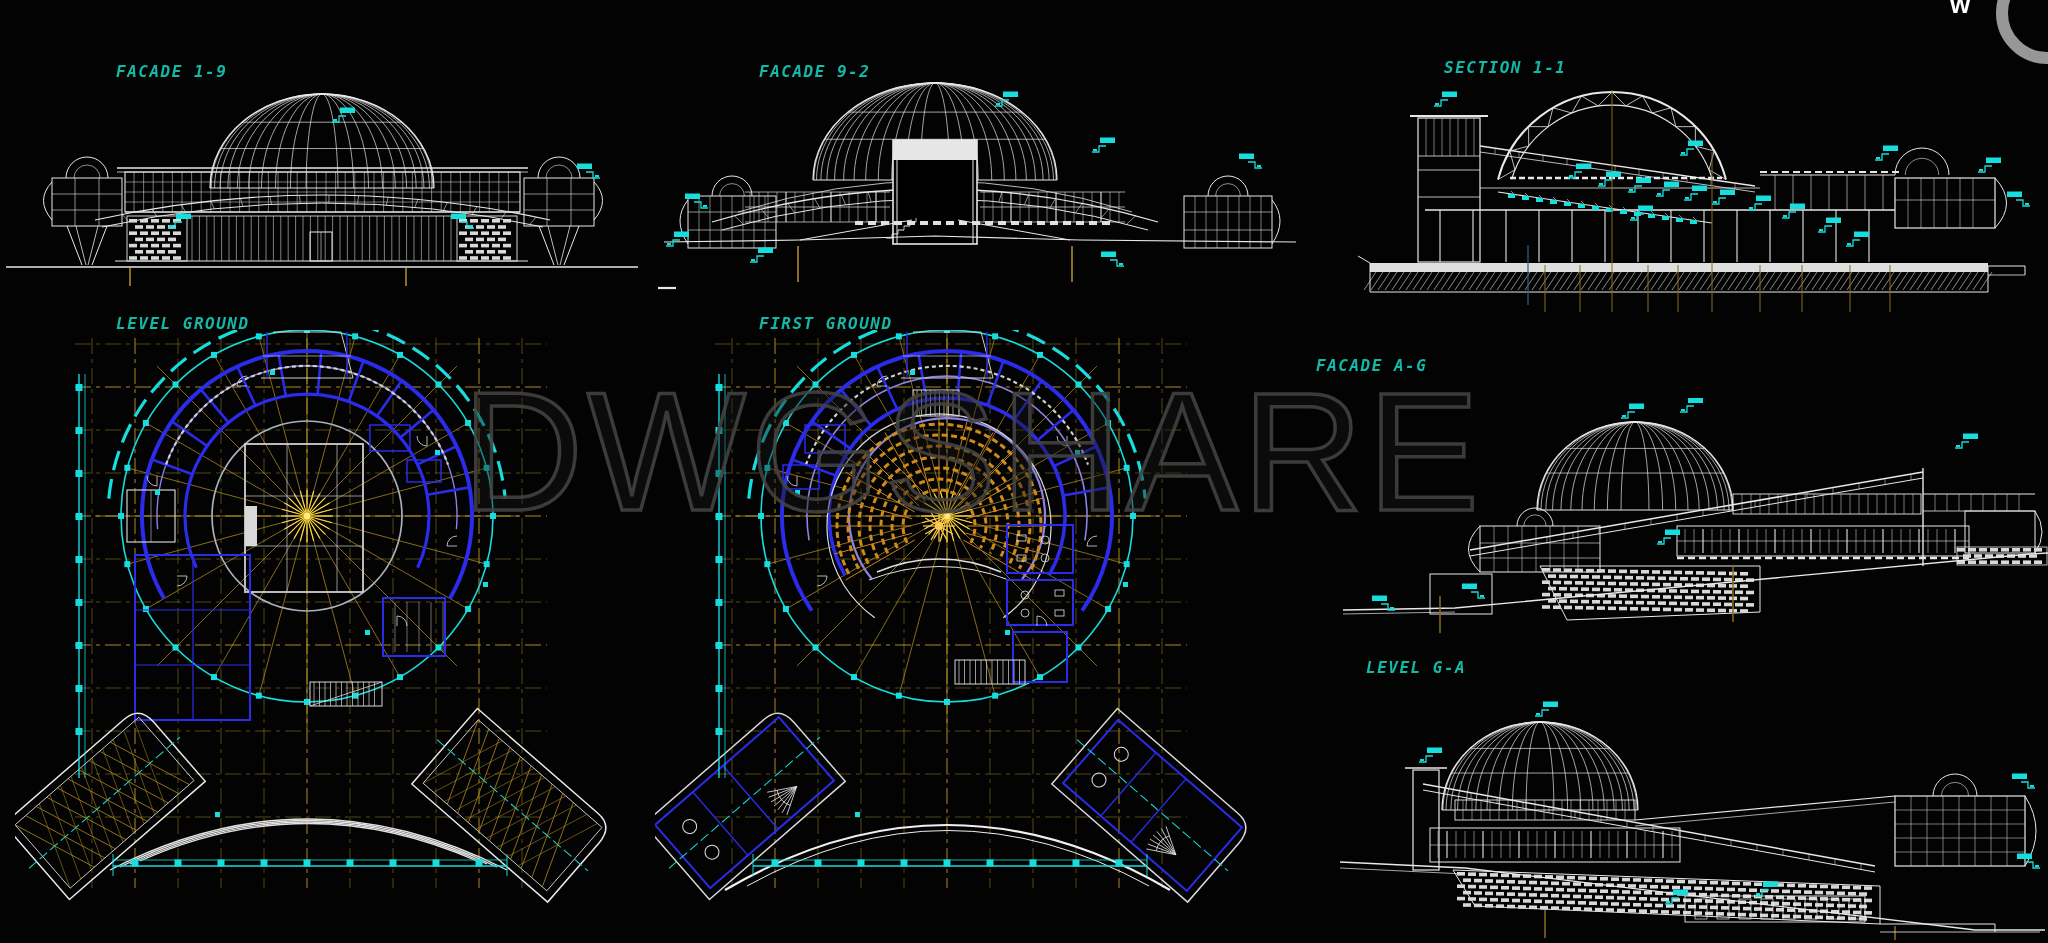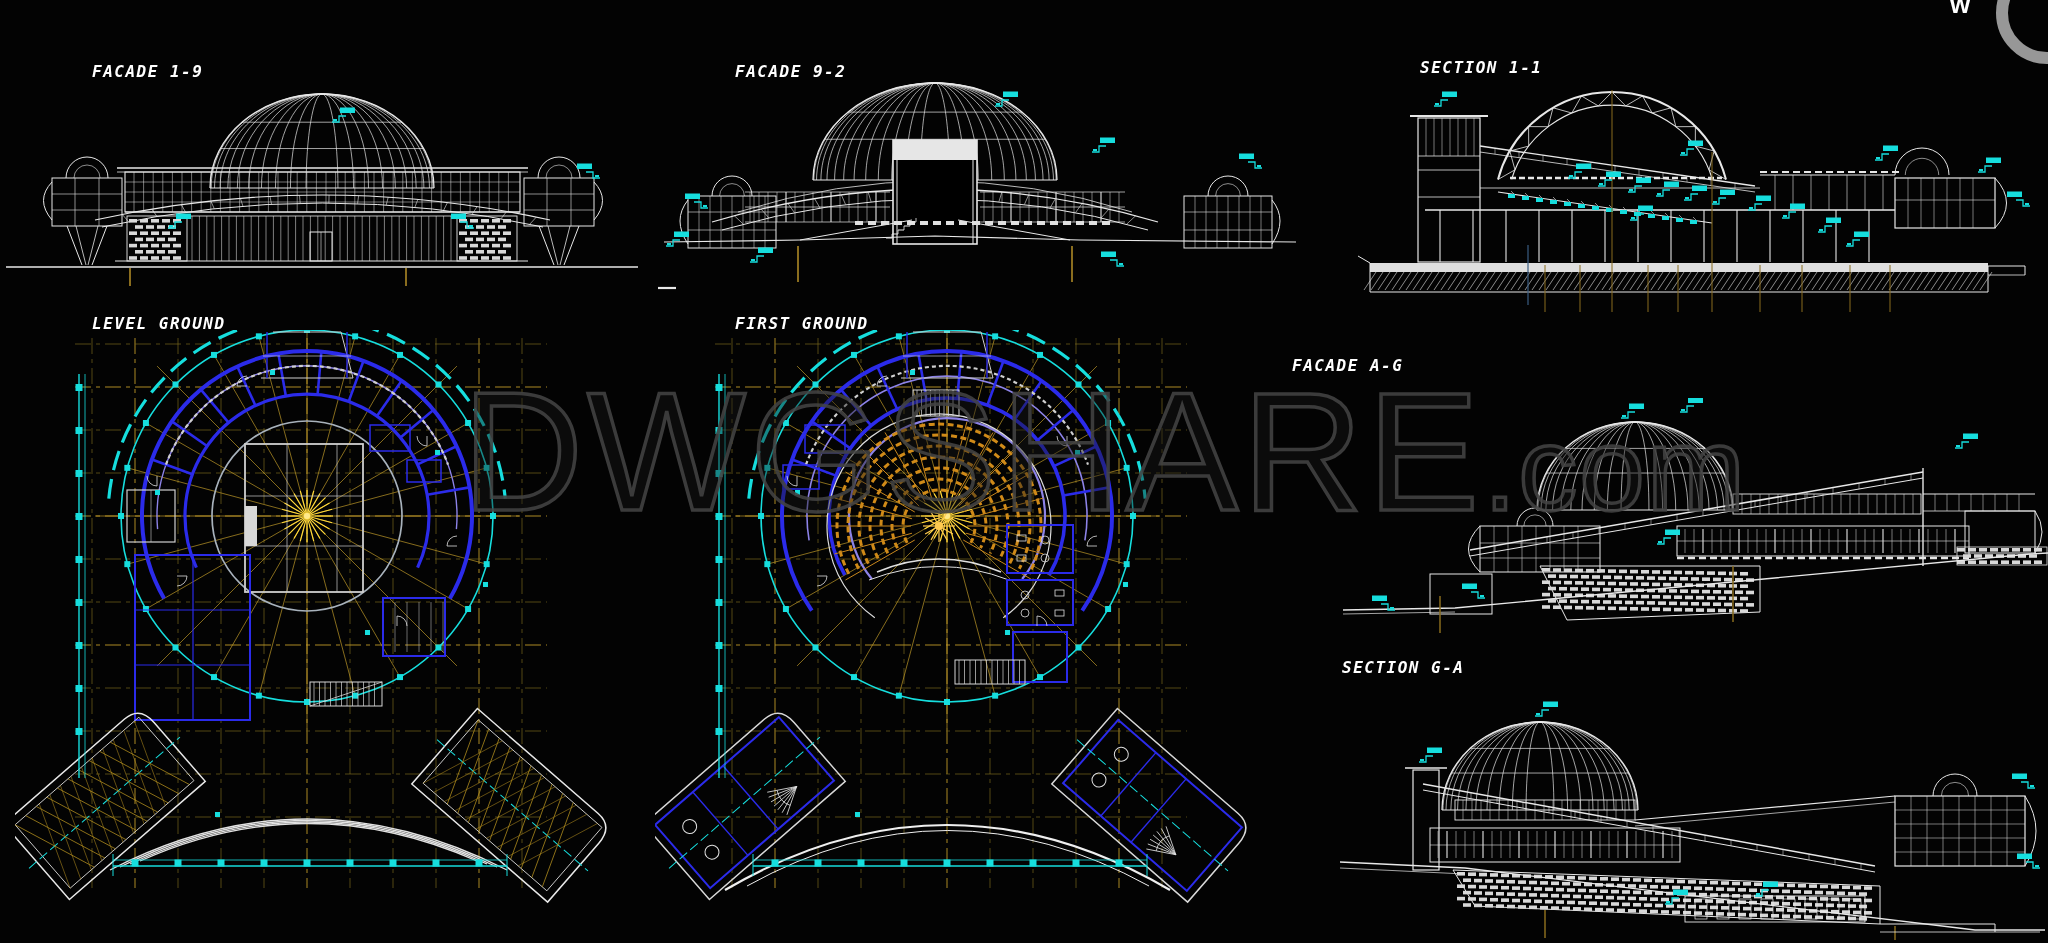--- a/index.html
+++ b/index.html
@@ -1,19 +1,19 @@
 <!DOCTYPE html>
 <html><head>
 <meta charset="utf-8">
 <style>
   html,body{margin:0;padding:0;background:#000;}
   #sheet{position:relative;width:2048px;height:943px;background:#030303;overflow:hidden;
          font-family:"DejaVu Sans Mono",monospace;}
   .cad-label{position:absolute;font:italic 700 16px "DejaVu Sans Mono",monospace;
-             letter-spacing:1.5px;color:#ffffff;white-space:nowrap;z-index:20;}
+             letter-spacing:1.5px;color:#14b8a6;white-space:nowrap;z-index:20;margin-left:24px;}
   .panel{position:absolute;z-index:10;}
   #watermark{position:absolute;left:462px;top:368px;z-index:40;display:flex;align-items:baseline;
              pointer-events:none;opacity:.9;}
   #watermark span{font-family:"Liberation Sans",sans-serif;font-weight:400;
                   color:rgba(24,24,24,.48);-webkit-text-stroke:3.5px #424242;line-height:1;}
   .wm-main{font-size:168px;letter-spacing:4px;}
   .wm-suffix{font-size:118px;letter-spacing:2px;}
   #corner-ring{position:absolute;left:1996px;top:-38px;width:78px;height:78px;border:12px solid #979797;
                border-radius:50%;z-index:45;}
   #corner-letter{position:absolute;left:1950px;top:-11px;z-index:46;color:#fff;
@@ -23,21 +23,21 @@
 <body>
 
 <div id="sheet">
 
   <div class="cad-label" style="left:92px;top:62px">FACADE 1-9</div>
   <div class="cad-label" style="left:735px;top:62px">FACADE 9-2</div>
   <div class="cad-label" style="left:1420px;top:58px">SECTION 1-1</div>
   <div class="cad-label" style="left:92px;top:314px">LEVEL GROUND</div>
   <div class="cad-label" style="left:735px;top:314px">FIRST GROUND</div>
   <div class="cad-label" style="left:1292px;top:356px">FACADE A-G</div>
-  <div class="cad-label" style="left:1342px;top:658px">SECTION G-A</div>
+  <div class="cad-label" style="left:1342px;top:658px">LEVEL G-A</div>
 
   <svg id="svgF19" class="panel" style="left:0;top:60px" width="645" height="235" viewBox="0 0 645 235">
       <g>
         <line x1="6" y1="207" x2="638" y2="207" stroke="#e8e8e8" stroke-width="1.4" fill="none"></line>
         <line x1="115" y1="201" x2="528" y2="201" stroke="#e8e8e8" stroke-width="1" fill="none"></line>
         <line x1="130" y1="208" x2="130" y2="226" stroke="#8a6d1e" stroke-width="2" fill="none"></line>
         <line x1="406" y1="208" x2="406" y2="226" stroke="#8a6d1e" stroke-width="2" fill="none"></line>
       </g>
       <g>
         <path d="M95,160 Q322,110 550,160" stroke="#e8e8e8" stroke-width="1.2" fill="none"></path>
@@ -2096,18 +2096,17 @@
       </g>
       <g transform="translate(705,168) scale(-1,1)">
         <path d="M0,0 h7 v-6 h7" stroke="#16dede" stroke-width="1.3" fill="none"></path>
         <rect x="8" y="-14.5" width="15" height="5.5" fill="#16dede"></rect>
         <rect x="1" y="-3" width="4" height="2" fill="#16dede"></rect>
       </g>
     </svg>
 
   <div id="watermark">
     <span class="wm-main">DWGSHARE</span>
-    <span class="wm-suffix">.com</span>
   </div>
 
   <div id="corner-ring"></div>
   <div id="corner-letter">w</div>
 </div>
 
 </body></html>

